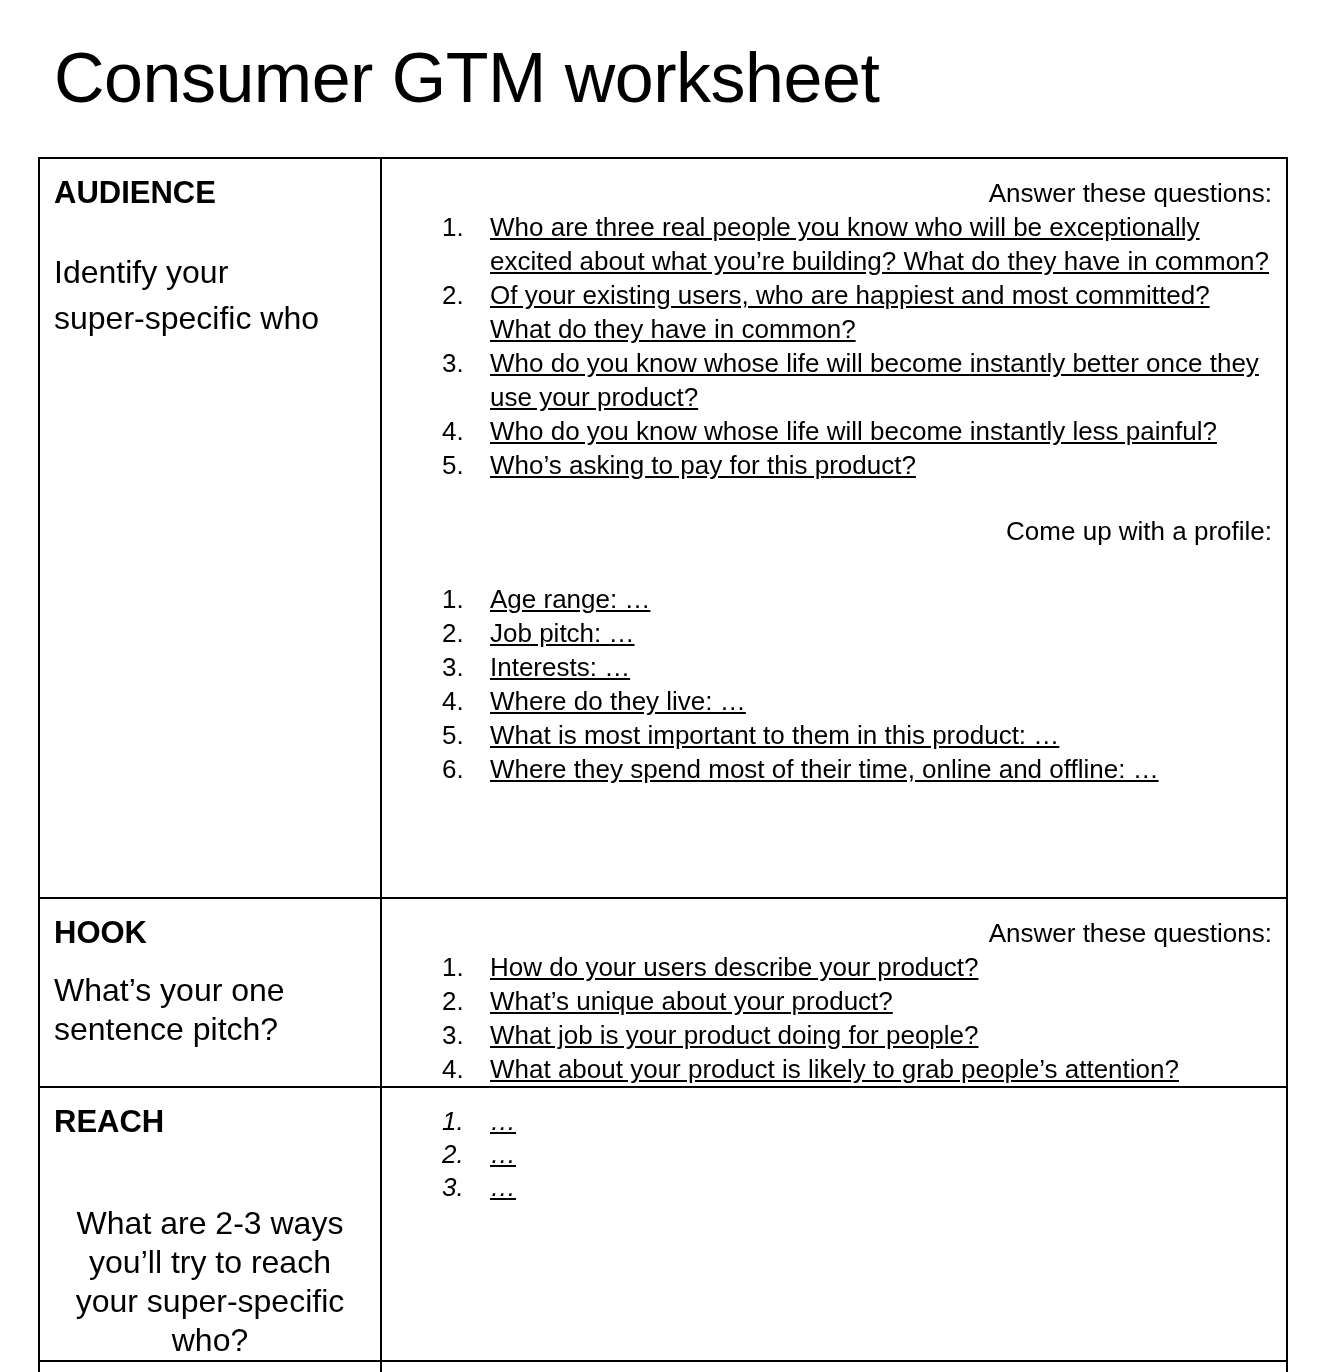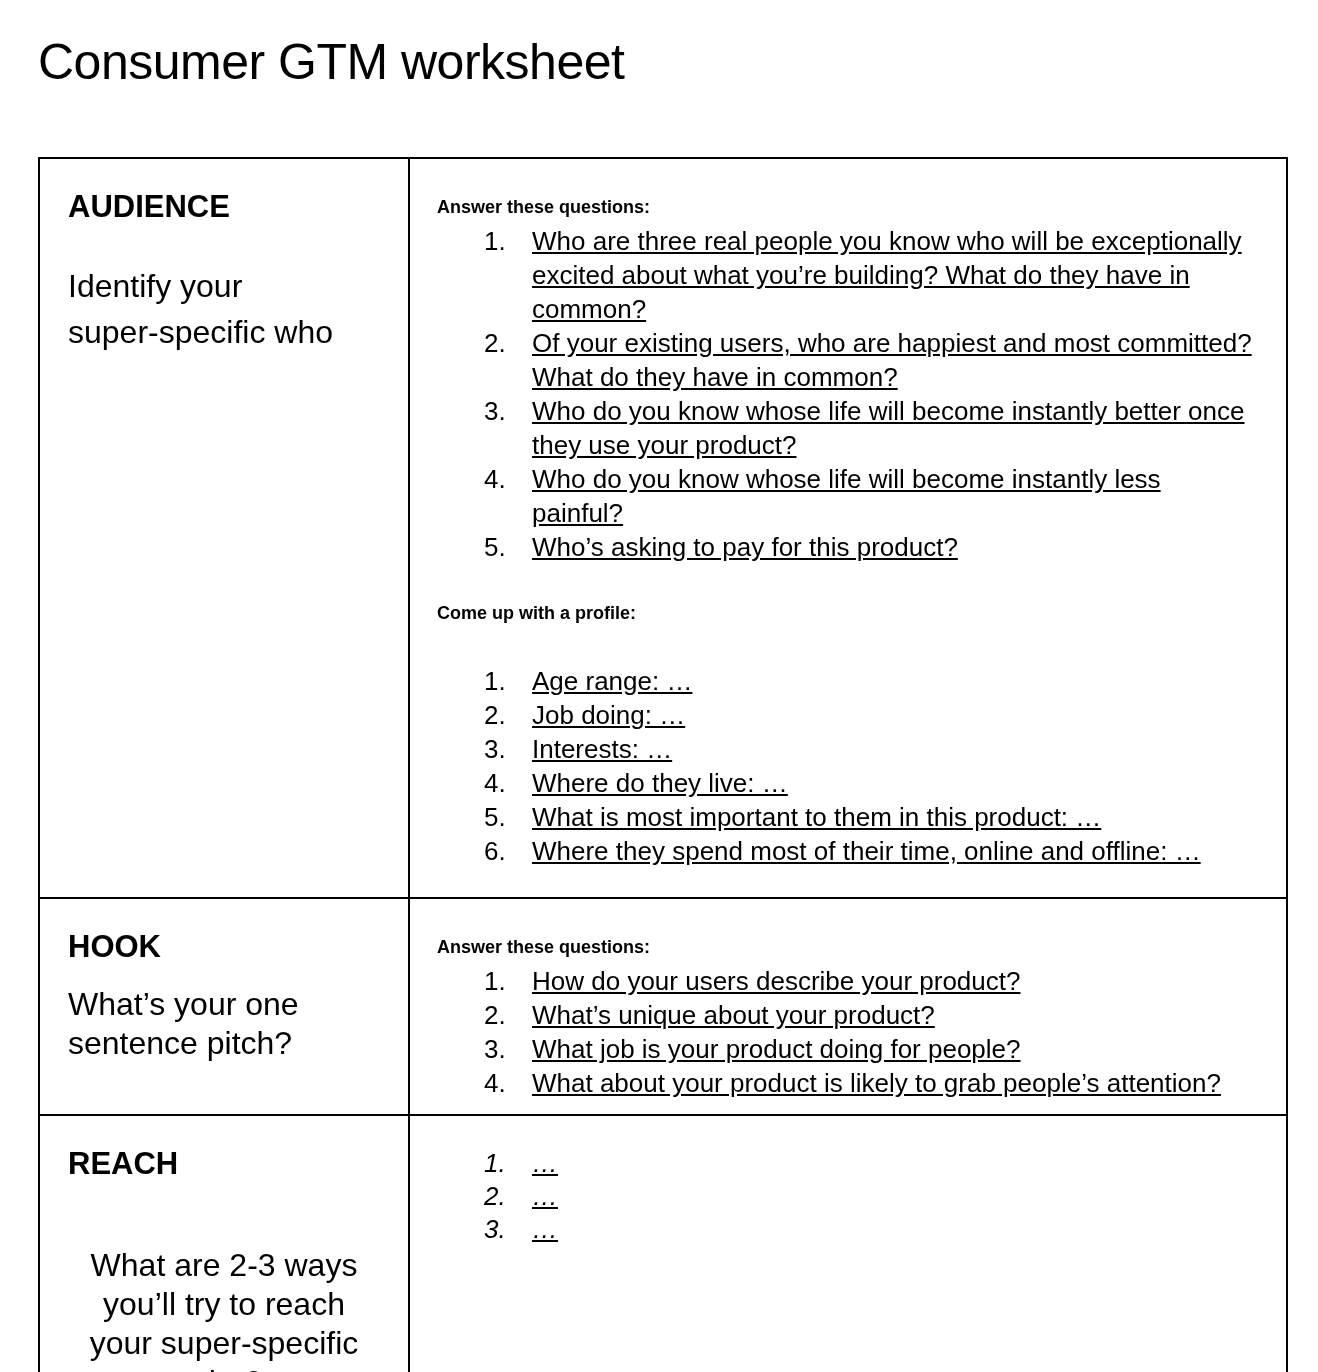--- a/index.html
+++ b/index.html
@@ -3,38 +3,38 @@
   <meta charset="utf-8">
   <style>
     html, body { margin: 0; padding: 0; background: #ffffff; }
     body {
       width: 1318px; height: 1372px; overflow: hidden;
       font-family: "Liberation Sans", sans-serif; color: #000;
       position: relative;
     }
     .title {
       position: absolute; left: 38px; top: 22px;
-      font-size: 50px; font-weight: normal; margin: 0; letter-spacing: -0.5px;
+      font-size: 70px; font-weight: normal; margin: 16px; letter-spacing: -0.5px;
       line-height: 80px;
     }
     table.ws {
       position: absolute; left: 38px; top: 157px;
       width: 1250px; border-collapse: collapse;
       table-layout: fixed;
     }
     table.ws td {
-      border: 2px solid #000; vertical-align: top; padding: 14px;
+      border: 2px solid #000; vertical-align: top; padding: 0;
     }
     td.left { width: 340px; }
     .left-inner { padding: 16px 14px 0 14px; }
     .sec-head { font-weight: bold; font-size: 31px; line-height: 36px; margin: 0; }
     .sec-sub { font-size: 32px; line-height: 46px; margin-top: 38px; }
     .sec-sub.tight { line-height: 39px; }
     .right-inner { padding: 17px 14px 0 13px; font-size: 26px; line-height: 34px; }
-    .bold-h { font-weight: bold; font-size: 18px; line-height: 34px; }
+    .bold-h { font-weight: normal; font-size: 26px; line-height: 34px; text-align: right; }
     ol { margin: 0; padding: 0; list-style: none; }
     ol li { display: flex; }
     ol li .txt { flex: 1; text-decoration: underline; }
     ol li .num-wrap { flex: 0 0 95px; position: relative; }
     ol li .num-wrap span { position: absolute; left: 47px; }
     .gap { height: 32px; }
     .gap2 { height: 34px; }
     .italic ol li .num-wrap span, .italic ol li .txt { font-style: italic; }
     .italic ol li { line-height: 33px; }
   </style>
@@ -97,21 +97,21 @@
           <li>
                 <div class="num-wrap">
                   <span>1.</span>
                 </div>
                 <div class="txt">Age range: …</div>
               </li>
           <li>
                 <div class="num-wrap">
                   <span>2.</span>
                 </div>
-                <div class="txt">Job doing: …</div>
+                <div class="txt">Job pitch: …</div>
               </li>
           <li>
                 <div class="num-wrap">
                   <span>3.</span>
                 </div>
                 <div class="txt">Interests: …</div>
               </li>
           <li>
                 <div class="num-wrap">
                   <span>4.</span>

